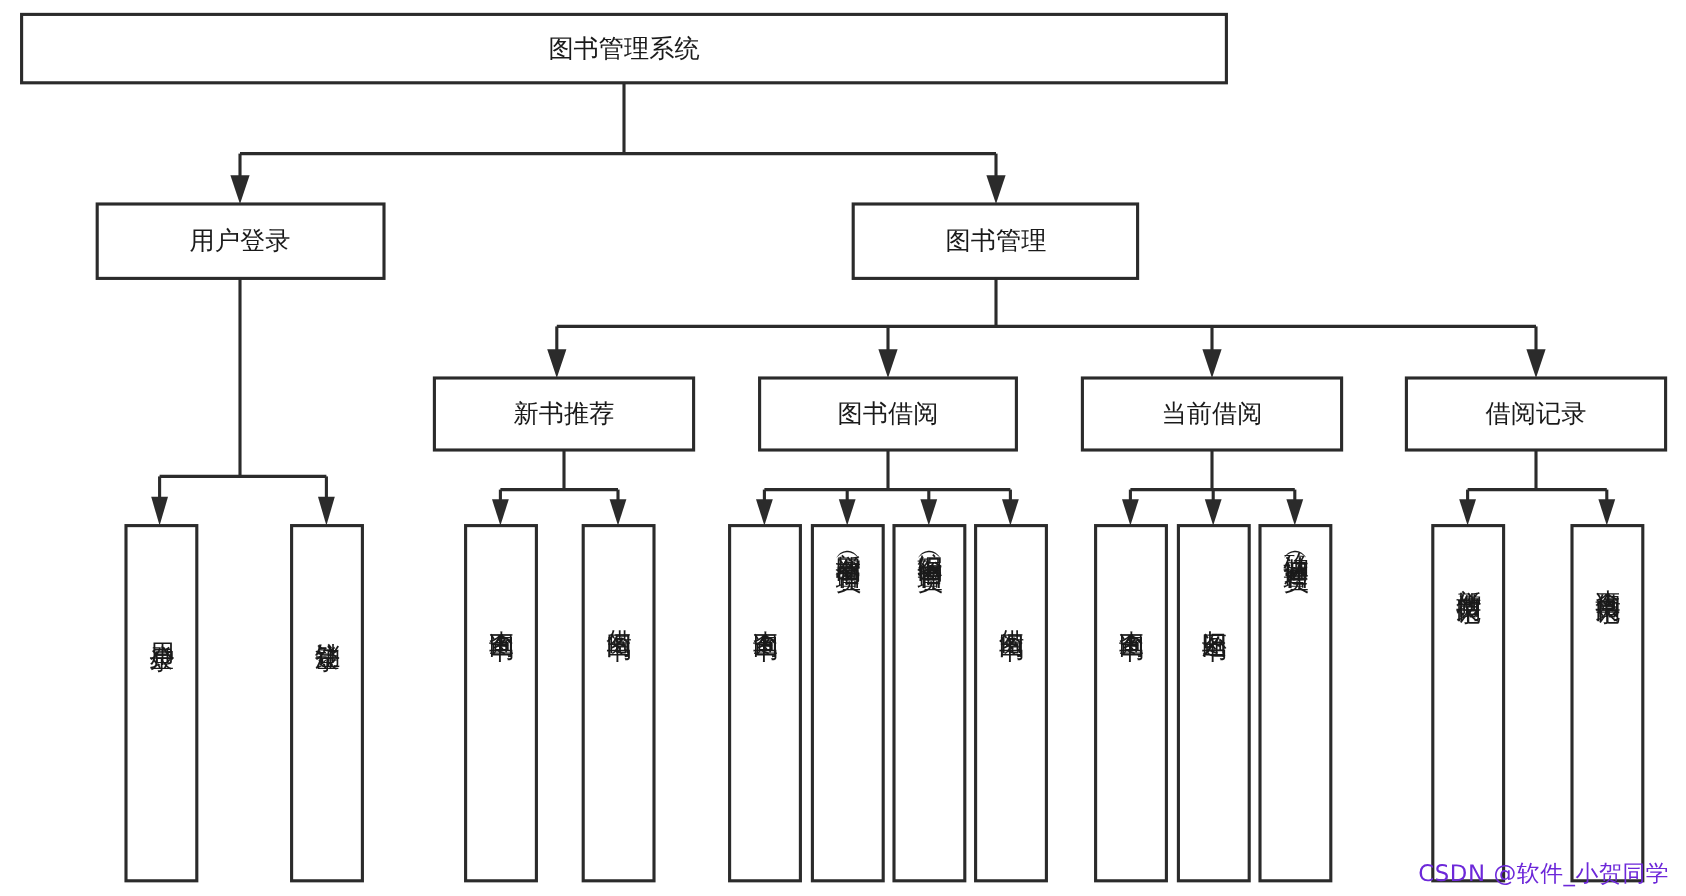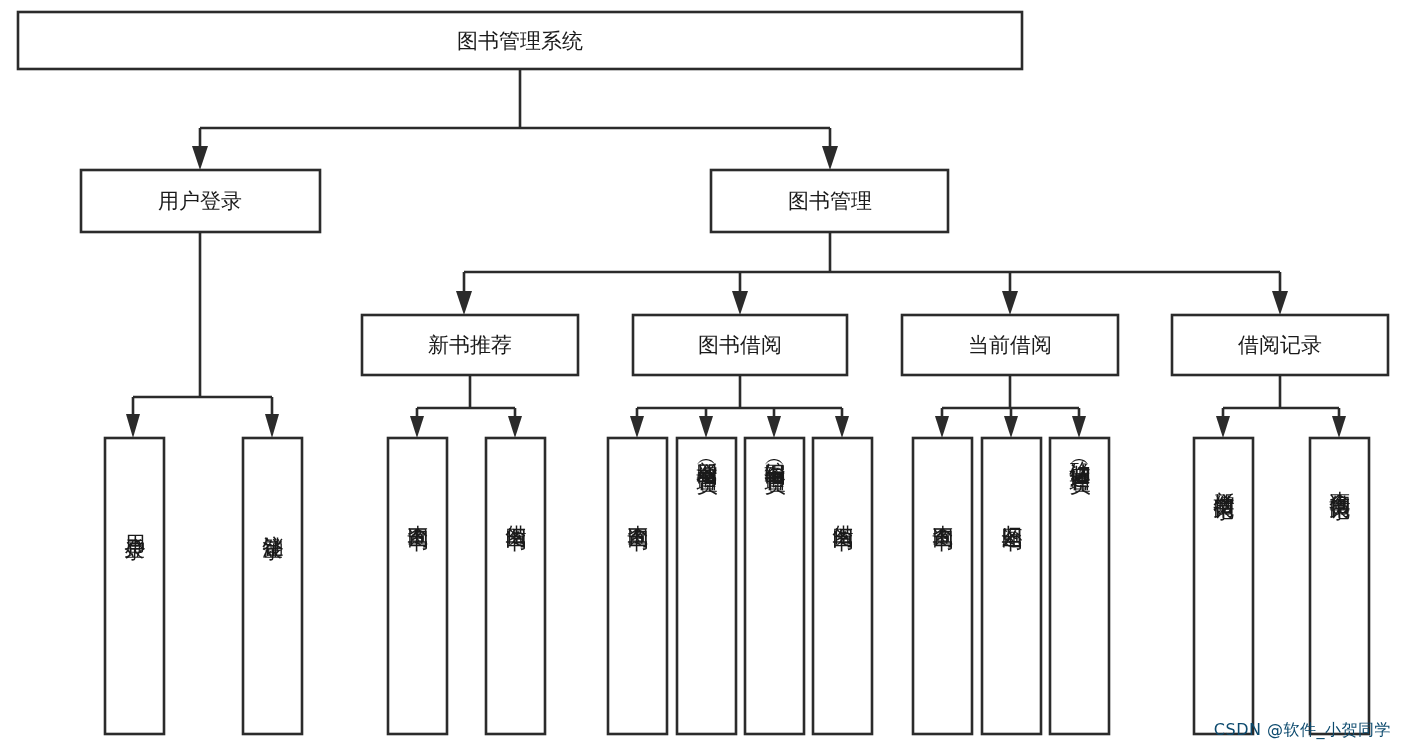--- a/index.html
+++ b/index.html
@@ -63,22 +63,22 @@
     line-height: 1;
     letter-spacing: 2px;
     color: #1a1a1a;
     white-space: nowrap;
   }
   .watermark {
     position: absolute;
     right: 14px;
     bottom: 6px;
     font-family: "DejaVu Sans", "Liberation Sans", sans-serif;
-    font-size: 16px;
-    color: #0c4a6e;
+    font-size: 19px;
+    color: #6d28d9;
     letter-spacing: 0.5px;
     white-space: nowrap;
   }
 </style>
 </head>
 <body>
 
 <svg id="diagram" viewBox="0 0 1405 747">
 
   <g>

